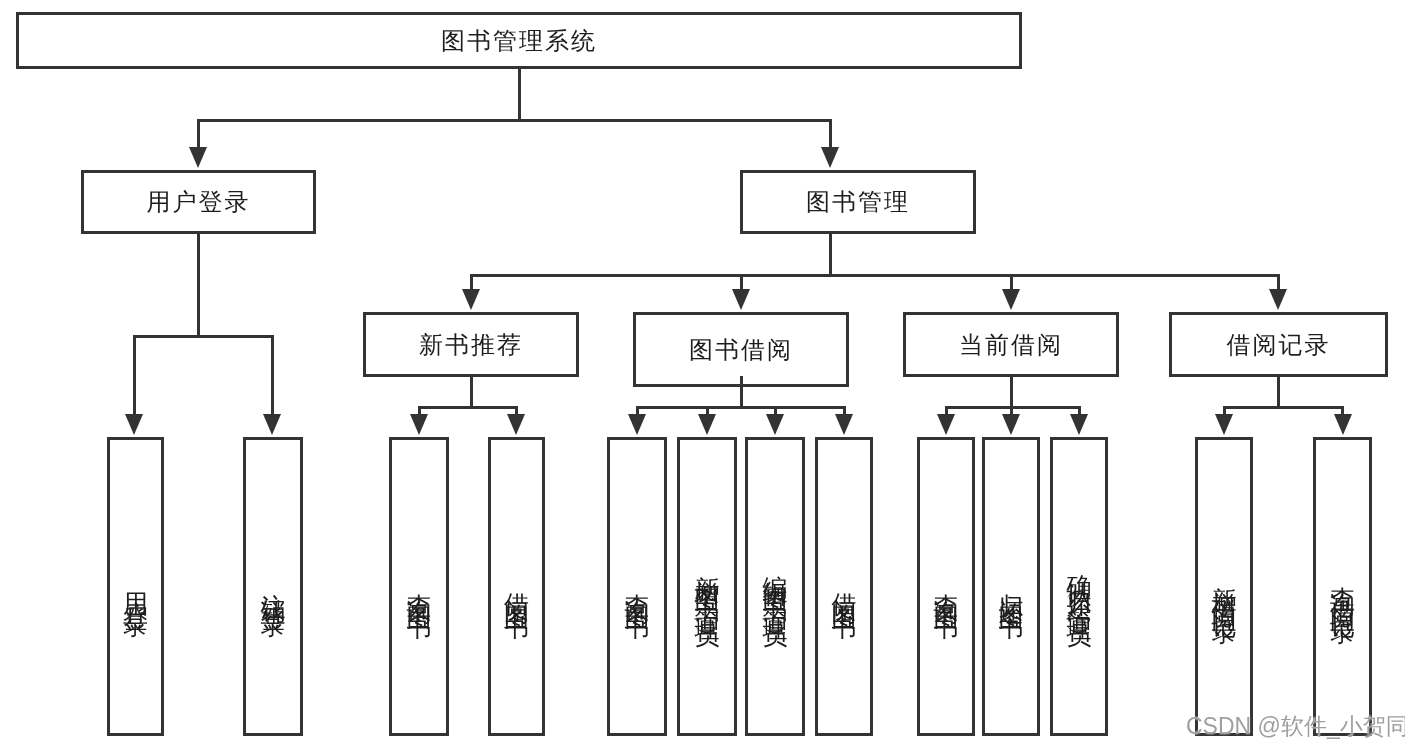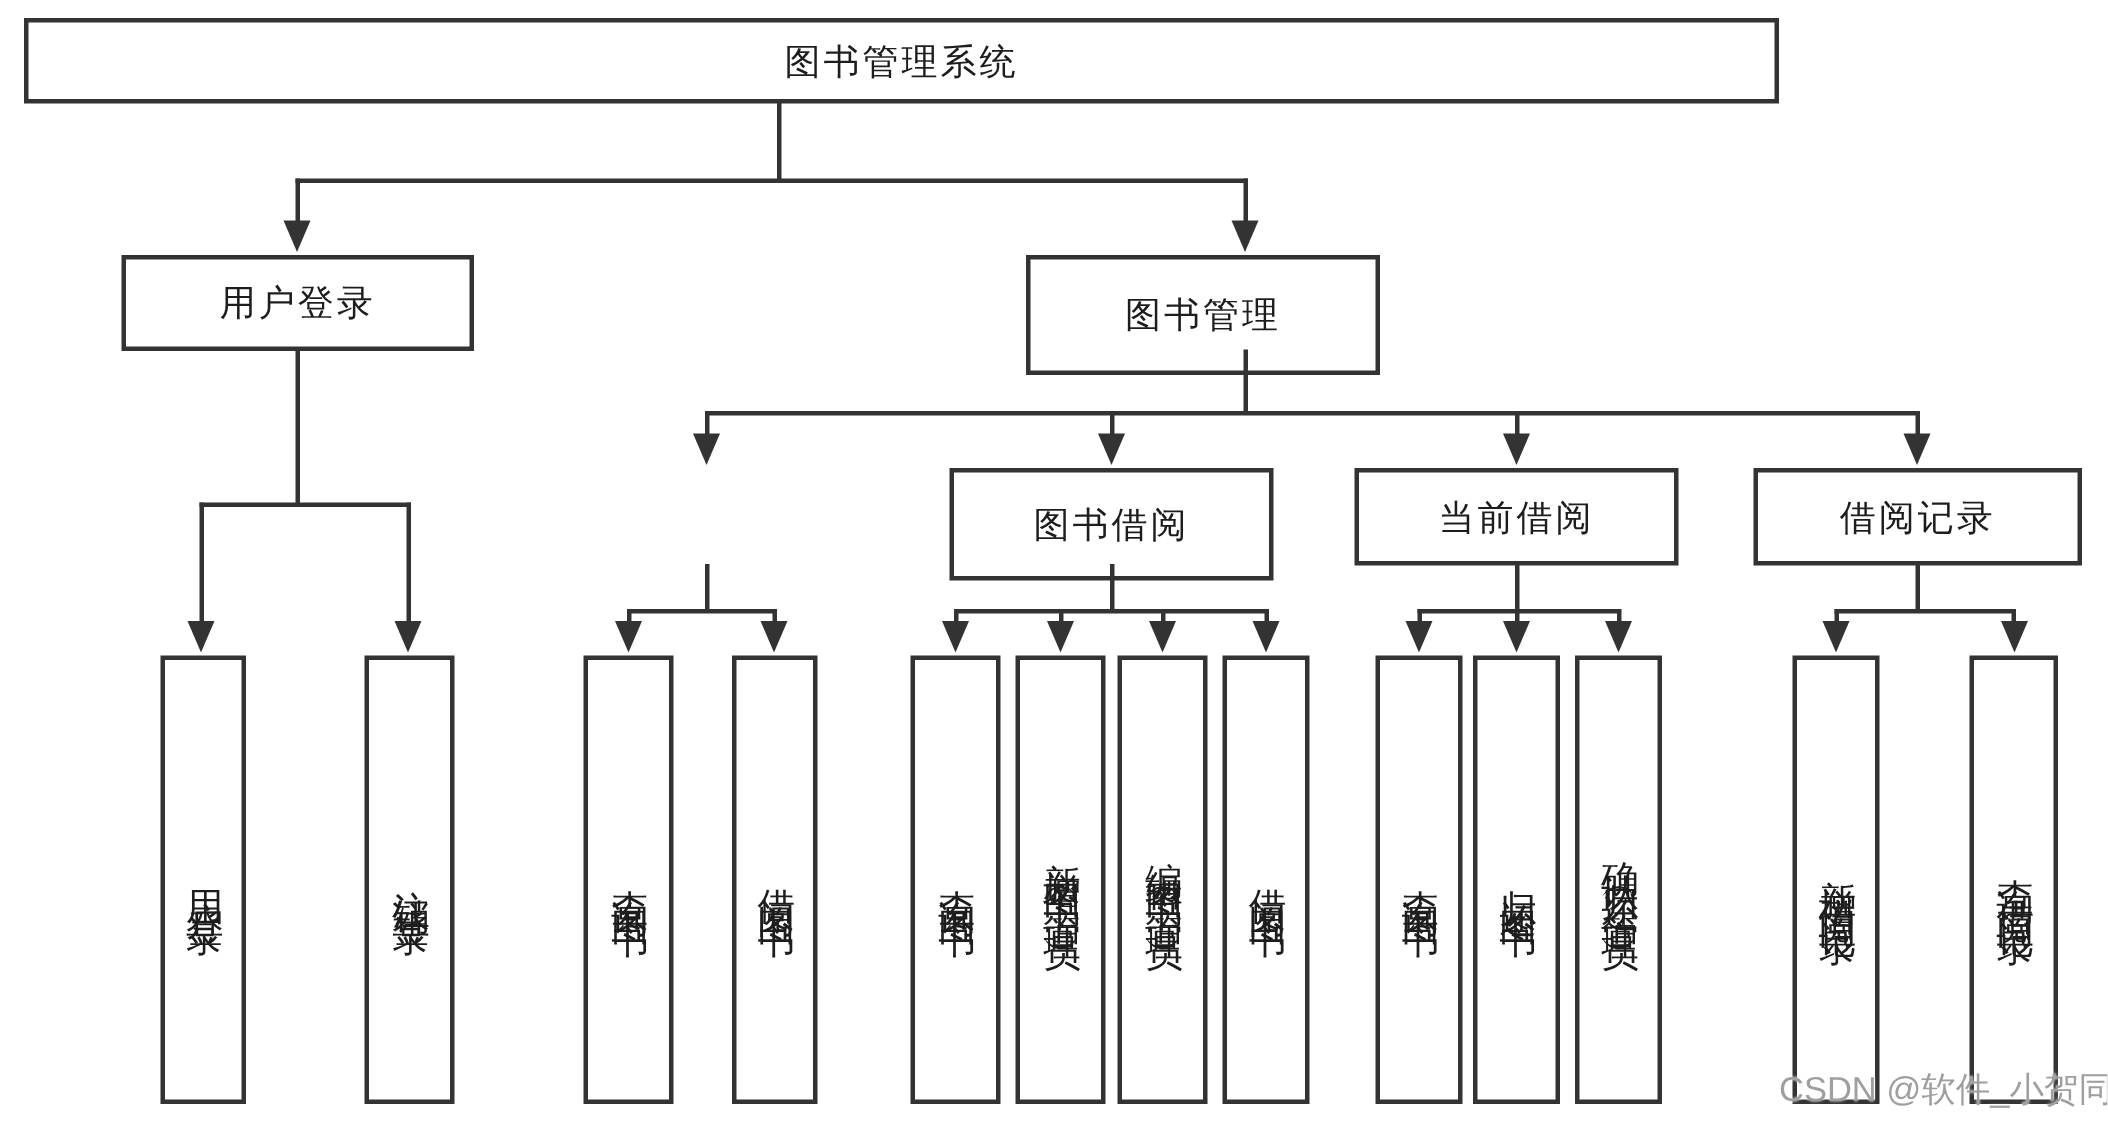--- a/index.html
+++ b/index.html
@@ -46,50 +46,51 @@
     text-shadow:0 0 2px #ffffff;
     white-space:nowrap;
     z-index:5;
   }
 </style>
 </head>
 <body>
 
 <div id="canvas">
 
-  <div class="box h" style="left:16px;top:12px;width:1170px;height:57px">图书管理系统</div>
+  <div class="box h" style="left:16px;top:12px;width:1006px;height:57px">图书管理系统</div>
 
   <div class="vl" style="left:518px;top:67px;height:54px"></div>
   <div class="hl" style="left:197px;top:119px;width:635px"></div>
   <div class="vl" style="left:197px;top:119px;height:32px"></div>
   <div class="vl" style="left:829px;top:119px;height:32px"></div>
   <div class="arrow" style="left:189px;top:147px"></div>
   <div class="arrow" style="left:821px;top:147px"></div>
 
   <div class="box h" style="left:81px;top:170px;width:235px;height:64px">用户登录</div>
-  <div class="box h" style="left:684px;top:170px;width:236px;height:80px">图书管理</div>
+  <div class="box h" style="left:740px;top:170px;width:236px;height:64px">图书管理</div>
 
   <div class="vl" style="left:197px;top:233px;height:104px"></div>
   <div class="hl" style="left:133px;top:335px;width:141px"></div>
   <div class="vl" style="left:133px;top:335px;height:81px"></div>
   <div class="vl" style="left:271px;top:335px;height:81px"></div>
   <div class="arrow" style="left:125px;top:414px"></div>
   <div class="arrow" style="left:263px;top:414px"></div>
 
   <div class="vl" style="left:829px;top:233px;height:43px"></div>
   <div class="hl" style="left:470px;top:274px;width:810px"></div>
   <div class="vl" style="left:470px;top:274px;height:18px"></div>
   <div class="vl" style="left:740px;top:274px;height:18px"></div>
   <div class="vl" style="left:1010px;top:274px;height:18px"></div>
   <div class="vl" style="left:1277px;top:274px;height:18px"></div>
   <div class="arrow" style="left:462px;top:289px"></div>
   <div class="arrow" style="left:732px;top:289px"></div>
   <div class="arrow" style="left:1002px;top:289px"></div>
   <div class="arrow" style="left:1269px;top:289px"></div>
 
+  <div class="box h" style="left:363px;top:312px;width:216px;height:65px">新书推荐</div>
   <div class="box h" style="left:633px;top:312px;width:216px;height:75px">图书借阅</div>
   <div class="box h" style="left:903px;top:312px;width:216px;height:65px">当前借阅</div>
   <div class="box h" style="left:1169px;top:312px;width:219px;height:65px">借阅记录</div>
 
   <div class="vl" style="left:470px;top:376px;height:32px"></div>
   <div class="hl" style="left:418px;top:406px;width:100px"></div>
   <div class="vl" style="left:418px;top:406px;height:10px"></div>
   <div class="vl" style="left:515px;top:406px;height:10px"></div>
   <div class="arrow" style="left:410px;top:414px"></div>
   <div class="arrow" style="left:507px;top:414px"></div>

